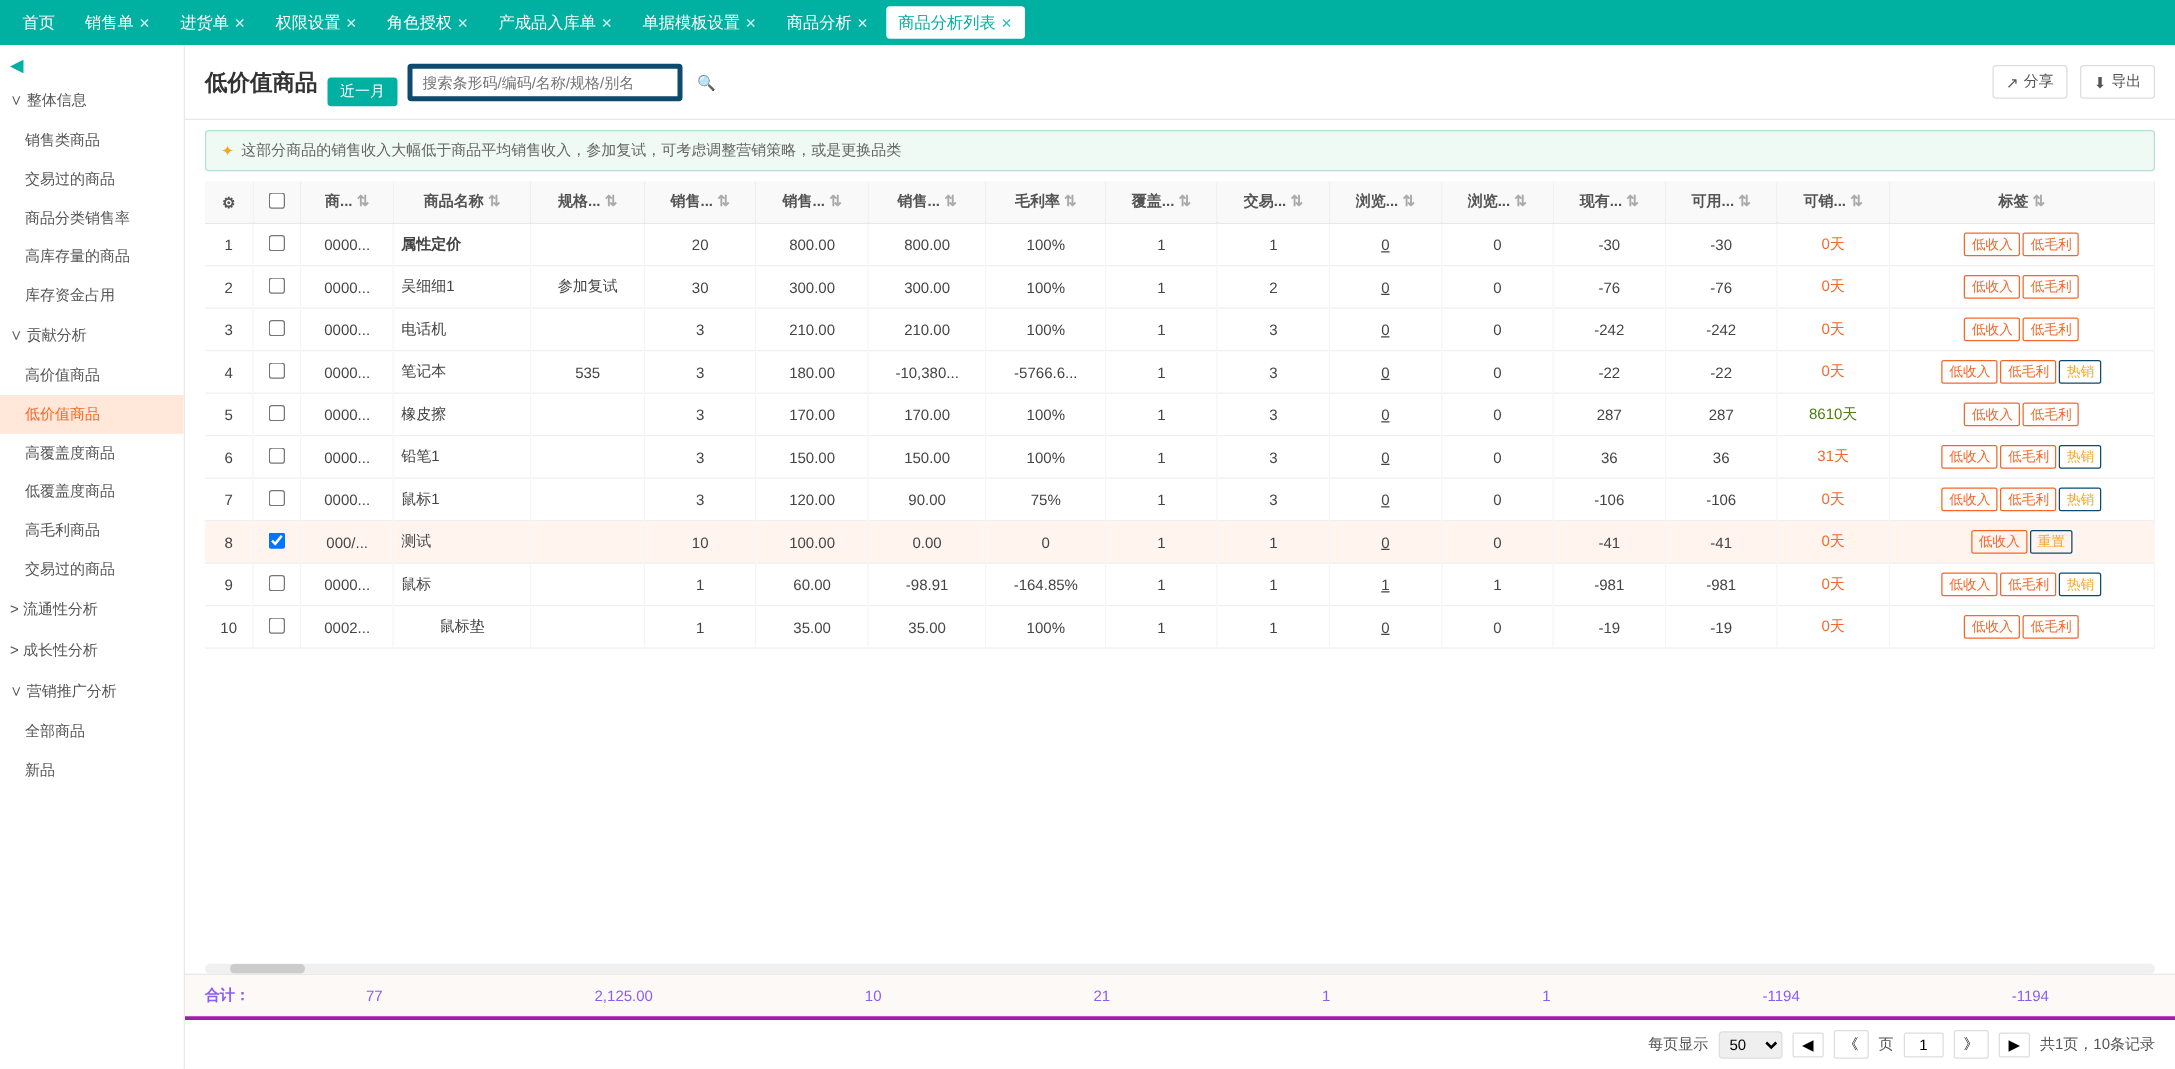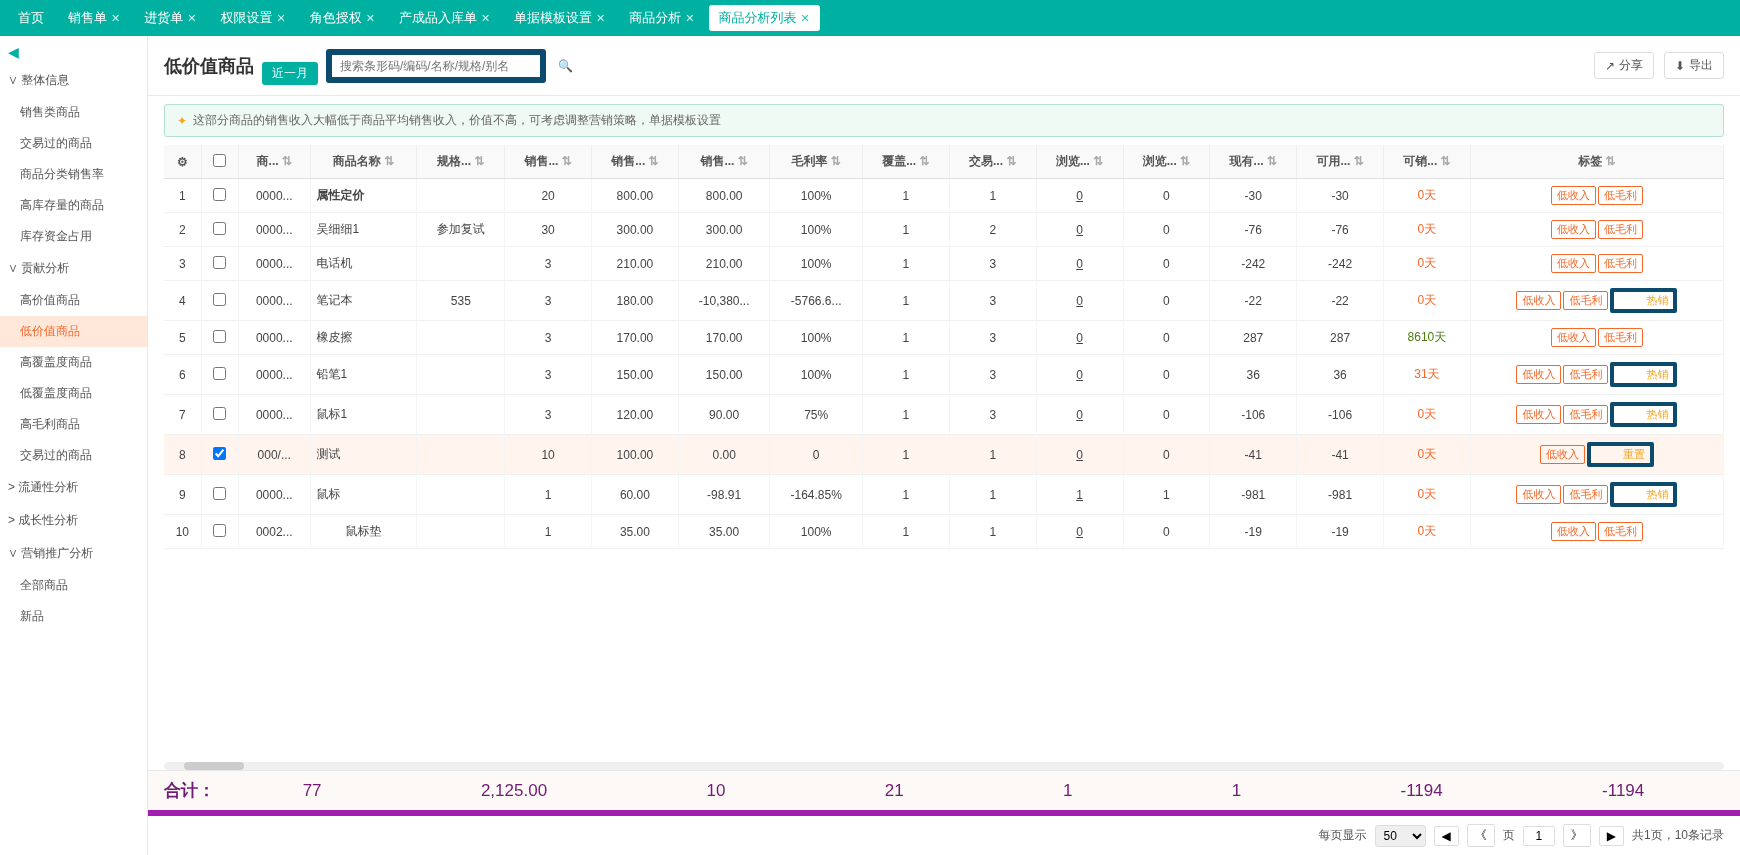--- a/index.html
+++ b/index.html
@@ -84,21 +84,21 @@
       background: #00b0a0;
       color: #fff;
       border: none;
       border-radius: 3px;
       padding: 3px 10px;
       cursor: pointer;
       font-size: 12px;
       margin-top: 16px;
     }
     .search-box {
-      border: 6px solid #0c4a6e;
+      border: 4px solid #0c4a6e;
       border-radius: 3px;
       padding: 4px 8px;
       font-size: 12px;
       width: 220px;
       outline: none;
       color: #999;
     }
     .search-icon { color: #f5682a; cursor: pointer; margin-left: 4px; }
     .header-right { margin-left: auto; display: flex; gap: 10px; }
     .header-btn {
@@ -162,43 +162,43 @@
       border-right: 1px solid #f5f5f5;
     }
     .tag {
       display: inline-block;
       padding: 1px 5px;
       border-radius: 2px;
       font-size: 11px;
       margin: 0 1px;
     }
     .tag-red { color: #f5682a; border: 1px solid #f5682a; }
-    .tag-orange { color: #f5a623; border: 4px solid #0c4a6e; padding-left: 32px; }
+    .tag-orange { color: #f5a623; border: 1px solid #0c4a6e; }
     .underline { text-decoration: underline; cursor: pointer; }
 
     
     .table-footer {
       display: flex;
       align-items: center;
       padding: 8px 16px;
       border-top: 1px solid #e8e8e8;
       background: #fdf9f6;
-      font-size: 17px;
-      color: #701a75;
+      font-size: 12px;
+      color: #8b5cf6;
       gap: 8px;
     }
     .footer-total { font-weight: bold; }
 
     
     .pagination {
       display: flex;
       align-items: center;
       justify-content: flex-end;
       padding: 8px 16px;
-      border-top: 6px solid #a21caf;
+      border-top: 3px solid #a21caf;
       font-size: 12px;
       gap: 8px;
       color: #555;
       background: #fff;
     }
     .page-size-select {
       border: 1px solid #ddd;
       border-radius: 3px;
       padding: 2px 4px;
       font-size: 12px;
@@ -320,21 +320,21 @@
         </button>
         <button class="header-btn">
           <span>⬇</span>
           <span>导出</span>
         </button>
       </div>
     </div>
 
     <div class="alert-bar">
       <span class="alert-icon">✦</span>
-      <span>这部分商品的销售收入大幅低于商品平均销售收入，价值不高，可考虑调整营销策略，单据模板设置</span>
+      <span>这部分商品的销售收入大幅低于商品平均销售收入，参加复试，可考虑调整营销策略，或是更换品类</span>
     </div>
 
     <div class="table-wrapper">
       <table>
         <thead>
           <tr>
             <th>⚙</th>
             <th><input type="checkbox" style=""></th>
             <th>商... <span style="color:#aaa">⇅</span></th>
             <th>商品名称 <span style="color:#aaa">⇅</span></th>

